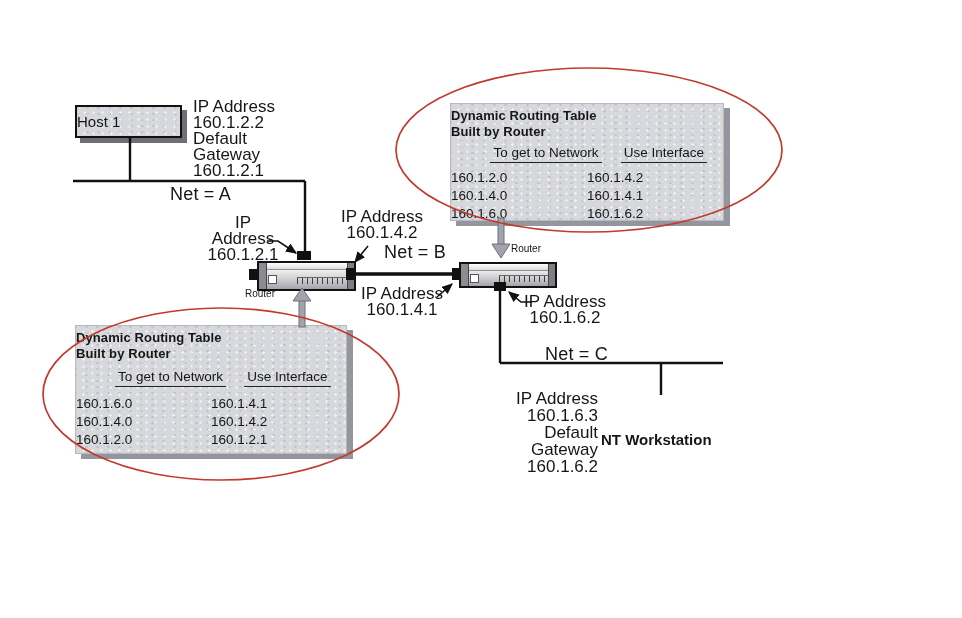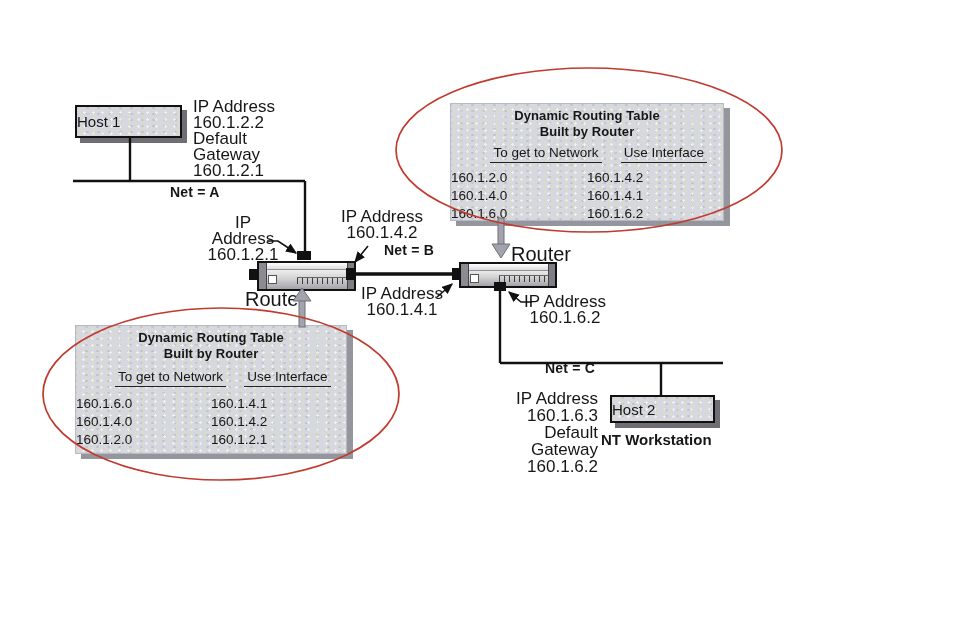--- a/index.html
+++ b/index.html
@@ -11,21 +11,21 @@
     background-color:#d6d8e1;
     background-image:
       radial-gradient(circle, rgba(226,222,166,.55) 1px, transparent 1.4px),
       radial-gradient(circle, rgba(255,255,255,.65) 1px, transparent 1.4px),
       radial-gradient(circle, rgba(150,152,170,.35) 1px, transparent 1.4px);
     background-size:7px 5px, 9px 7px, 11px 6px;
     background-position:0 0, 3px 2px, 5px 4px;
   }
 
   .rtable{position:absolute;z-index:2;border:1px solid #b9b9c1;box-shadow:6px 5px 0 #95959d;}
-  .rt-title{margin-top:4px;text-align:center;font-weight:bold;font-size:13px;line-height:15.5px;letter-spacing:.1px;}
+  .rt-title{margin-top:4px;text-align:left;font-weight:bold;font-size:13px;line-height:15.5px;letter-spacing:.1px;}
   .rt-head{display:grid;grid-template-columns:1fr 1fr;margin-top:6px;font-size:13.5px;padding-left:36px;}
   .rt-head span{justify-self:center;border-bottom:1.5px solid #222;padding:0 3px 2px 3px;}
   .rt-rows{display:grid;grid-template-columns:1fr 1fr;margin-top:6px;font-size:13.5px;line-height:18px;}
   .rt-rows span{text-align:left;}
 
   .hostbox{position:absolute;z-index:2;border:2px solid #111;box-shadow:5px 5px 0 #6e6e74;
            display:flex;align-items:center;justify-content:flex-start;font-weight:normal;font-size:15px;}
 
   .router{position:absolute;z-index:2;border:2px solid #111;
           background:linear-gradient(180deg,#fbfbfb 0%,#ececec 30%,#d2d2d4 60%,#a3a3ab 100%);}
@@ -33,22 +33,22 @@
           background:linear-gradient(180deg,#ffffff,#dcdcdc);border-bottom:1px solid #8f8f95;}
   .router .led{position:absolute;left:9px;top:45%;width:7px;height:7px;background:#fff;border:1px solid #555;}
   .router .vents{position:absolute;left:40%;right:7%;top:52%;height:6px;border-top:1px solid #666;
           background:repeating-linear-gradient(90deg,#3c3c3c 0 1px,transparent 1px 5px);}
   .router .cap{position:absolute;left:0;top:0;bottom:0;width:7px;background:#8b8b91;border-right:1px solid #444;}
   .router .capr{position:absolute;right:0;top:0;bottom:0;width:6px;background:#7e7e84;border-left:1px solid #444;}
 
   .lbl{position:absolute;z-index:2;font-size:17px;line-height:16px;}
   .lbl.center{text-align:center;}
   .lbl.right{text-align:right;}
-  .netlabel{position:absolute;z-index:2;font-weight:bold;font-size:14px;letter-spacing:.2px;}
-  .routerlabel{position:absolute;z-index:2;font-size:20px;}
+  .netlabel{position:absolute;z-index:2;font-weight:normal;font-size:18px;letter-spacing:.2px;}
+  .routerlabel{position:absolute;z-index:2;font-size:10px;}
   .boldlabel{position:absolute;z-index:2;font-weight:bold;font-size:15px;text-align:right;}
 
   svg.wires{position:absolute;left:0;top:0;z-index:5;pointer-events:none;}
 </style>
 </head>
 <body>
 
 <div class="stage">
 
   <div class="rtable speckle" style="left:450px;top:103px;width:272px;height:116px;">
@@ -93,36 +93,33 @@
     <span>Host 1</span>
   </div>
 
   <div class="lbl" style="left:193px;top:99px;width:120px;">
     <div>IP Address</div>
     <div>160.1.2.2</div>
     <div>Default Gateway</div>
     <div>160.1.2.1</div>
   </div>
 
-  <div class="hostbox speckle" style="left:610px;top:395px;width:101px;height:24px;">
-    <span>Host 2</span>
-  </div>
 
   <div class="lbl right" style="left:480px;top:390px;width:118px;line-height:17px;">
     <div>IP Address</div>
     <div>160.1.6.3</div>
     <div>Default Gateway</div>
     <div>160.1.6.2</div>
   </div>
 
   <div class="boldlabel" style="left:601px;top:431px;">NT Workstation</div>
 
   <div class="netlabel" style="left:170px;top:184px;">Net = A</div>
   <div class="netlabel" style="left:384px;top:242px;">Net = B</div>
-  <div class="netlabel" style="left:545px;top:360px;">Net = C</div>
+  <div class="netlabel" style="left:545px;top:344px;">Net = C</div>
 
   <div class="router" style="left:257px;top:261px;width:95px;height:26px;">
     <span class="cap"></span>
     <span class="capr"></span>
     <span class="led"></span>
     <span class="vents"></span>
   </div>
   <div class="routerlabel" style="left:245px;top:288px;">Router</div>
 
   <div class="router" style="left:459px;top:262px;width:94px;height:22px;">

